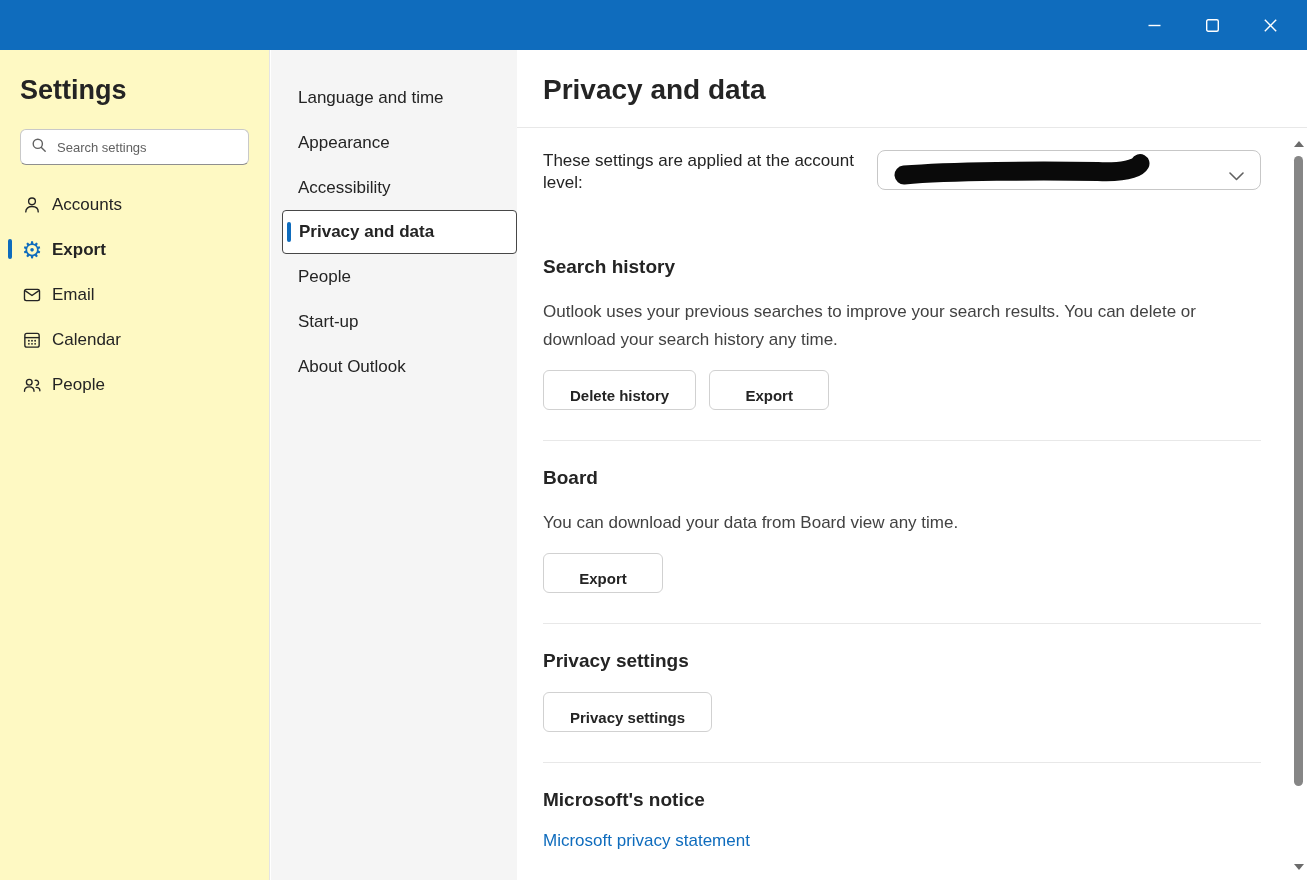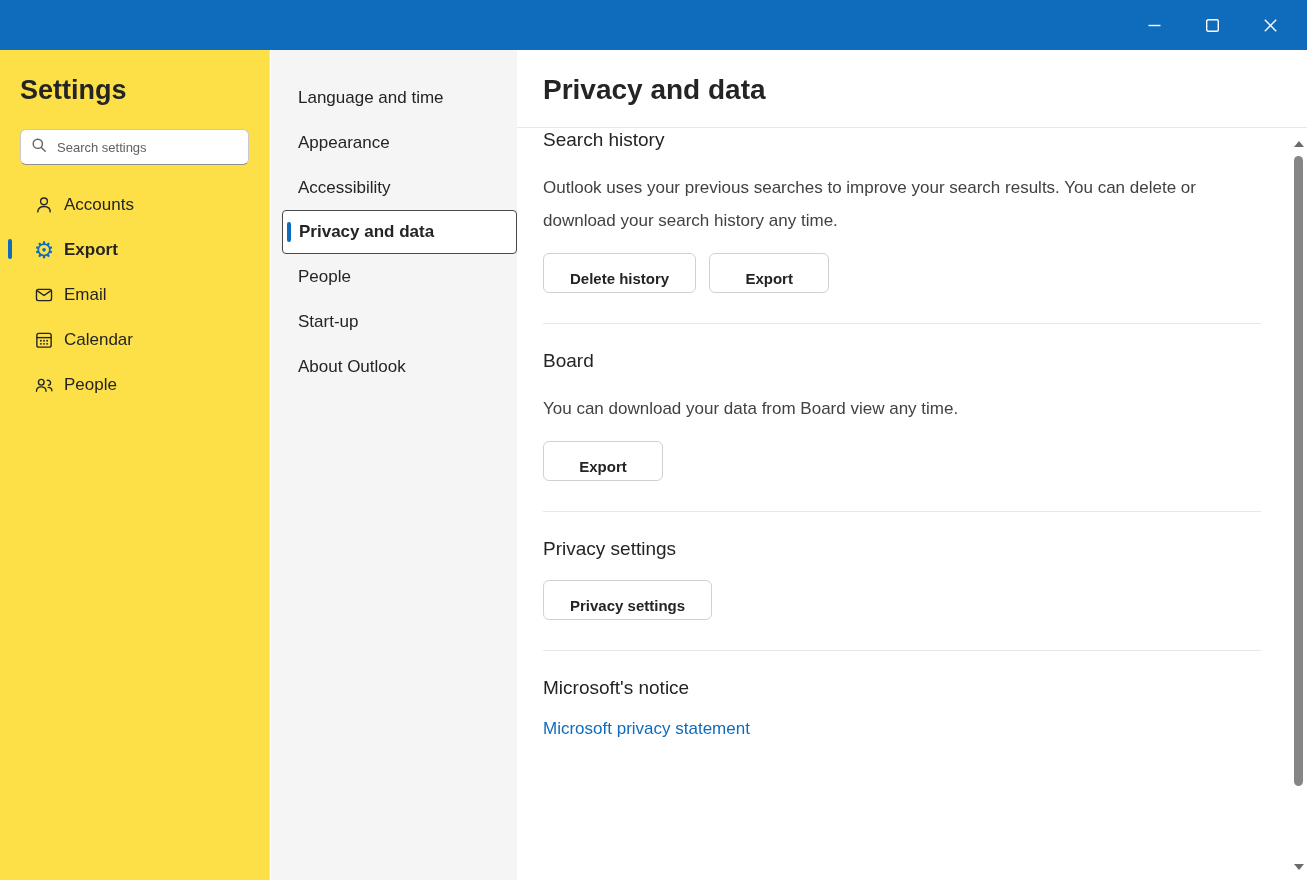--- a/index.html
+++ b/index.html
@@ -7,27 +7,27 @@
     width:1307px;height:880px;position:relative;overflow:hidden;
     background:#ffffff;font-family:"Liberation Sans",sans-serif;color:#242424;
     -webkit-font-smoothing:antialiased;
   }
   
   .titlebar{position:absolute;left:0;top:0;width:1307px;height:50px;background:#0f6cbd;}
   .win-controls{position:absolute;right:8px;top:0;height:50px;display:flex;}
   .win-btn{width:58px;height:50px;display:flex;align-items:center;justify-content:center;background:transparent;border:none;padding:0;cursor:default;}
   .win-btn svg{display:block;}
   
-  .sidebar{position:absolute;left:0;top:50px;width:270px;height:830px;background:#fde047;border-right:1px solid #e4e4e4;box-sizing:border-box;}
+  .sidebar{position:absolute;left:0;top:50px;width:270px;height:830px;background:#fef9c3;border-right:1px solid #e4e4e4;box-sizing:border-box;}
   .settings-title{margin:25px 0 0 20px;font-size:27px;font-weight:700;color:#242424;}
   .search-box{margin:23px 20px 0;height:36px;border:1px solid #c9c9c9;border-bottom-color:#8f8f8f;border-radius:6px;background:#fff;display:flex;align-items:center;padding:0 10px;gap:8px;box-sizing:border-box;}
   .search-box input{border:none;outline:none;background:transparent;font-family:inherit;font-size:13px;color:#242424;width:100%;}
   .search-box input::placeholder{color:#616161;}
   .nav{margin-top:17px;}
-  .nav-item{position:relative;height:45px;display:flex;align-items:center;padding-left:32px;gap:8px;font-size:17px;color:#242424;}
+  .nav-item{position:relative;height:45px;display:flex;align-items:center;padding-left:20px;gap:8px;font-size:17px;color:#242424;}
   .nav-item .icon{width:24px;height:24px;display:flex;align-items:center;justify-content:center;}
   .nav-pill{position:absolute;left:8px;top:12px;width:4px;height:20px;border-radius:2px;background:#0f6cbd;display:none;}
   .nav-item.selected .nav-pill{display:block;}
   .nav-item.selected .label{font-weight:700;}
   .gear-glyph{font-size:23px;line-height:24px;color:#0f6cbd;}
   
   .subnav{position:absolute;left:271px;top:50px;width:246px;height:830px;background:#f5f5f5;}
   .subnav-list{margin-top:25px;}
   .subnav-item{position:relative;height:45px;display:flex;align-items:center;padding-left:27px;font-size:17px;color:#242424;box-sizing:border-box;}
   .subnav-item.selected{background:#ffffff;border:1px solid #474747;border-radius:4px;margin-left:11px;padding-left:16px;height:44px;}
@@ -39,22 +39,22 @@
   .main-header{height:78px;box-sizing:border-box;padding:24px 26px 0;border-bottom:1px solid #e8e8e8;}
   .main-title{margin:0;font-size:28px;font-weight:700;color:#242424;}
   .content{position:absolute;left:26px;right:46px;top:79px;bottom:0;}
   .account-row{margin:21px 0 62px;display:flex;justify-content:space-between;align-items:flex-start;}
   .account-label{width:332px;font-size:17px;line-height:22px;color:#242424;}
   .account-dropdown{width:384px;height:40px;box-sizing:border-box;border:1px solid #c7c7c7;border-radius:8px;background:#fff;position:relative;display:flex;align-items:center;padding:0 12px;}
   .redaction{display:block;}
   .dropdown-chevron{position:absolute;right:16px;top:16px;}
   .section{border-bottom:1px solid #e8e8e8;padding-bottom:30px;margin-bottom:26px;}
   .section:last-child{border-bottom:none;margin-bottom:0;}
-  .section h3{margin:0 0 20px;font-size:19px;font-weight:400;color:#242424;}
-  .section p{margin:0 0 16px;font-size:17px;line-height:33px;color:#424242;max-width:710px;}
+  .section h3{margin:0 0 20px;font-size:19px;font-weight:700;color:#242424;}
+  .section p{margin:0 0 16px;font-size:17px;line-height:28px;color:#424242;max-width:710px;}
   .btn-row{display:flex;gap:13px;}
   .btn{min-width:120px;height:40px;padding:16px 26px;box-sizing:border-box;border:1px solid #d1d1d1;border-radius:6px;background:#ffffff;font-family:inherit;font-size:15px;font-weight:600;color:#242424;cursor:default;}
   .link{font-size:17px;color:#0f6cbd;text-decoration:none;display:inline-block;}
   
   .scrollbar{position:absolute;right:1px;top:79px;bottom:0;width:14px;}
   .scroll-arrow{position:absolute;left:2px;width:0;height:0;border-left:5px solid transparent;border-right:5px solid transparent;}
   .scroll-arrow.up{top:12px;border-bottom:6px solid #6b6b6b;}
   .scroll-arrow.down{top:735px;border-top:6px solid #6b6b6b;}
   .scroll-thumb{position:absolute;left:2px;top:27px;width:9px;height:630px;background:#868686;border-radius:5px;}
 </style>
@@ -186,20 +186,33 @@
       </div>
   </div>
 </div>
 
 <div class="main">
   <div class="main-header">
     <h2 class="main-title">Privacy and data</h2>
   </div>
 
   <div class="content">
+    <div class="account-row">
+      <div class="account-label">These settings are applied at the account level:</div>
+      <div class="account-dropdown">
+        <svg class="redaction" width="266" height="36" viewBox="0 0 266 36">
+          <path d="M14 23 C 60 19, 150 18.5, 208 19.5 C 232 20.5, 247 17, 250 11.5" fill="none" stroke="#0a0a0a" stroke-width="19" stroke-linecap="round" stroke-linejoin="round"></path>
+        </svg>
+        <span class="dropdown-chevron">
+          <svg width="15" height="9" viewBox="0 0 15 9">
+              <polyline points="1,1 7.5,7.5 14,1" fill="none" stroke="#616161" stroke-width="1.6" stroke-linecap="round" stroke-linejoin="round"></polyline>
+            </svg>
+        </span>
+      </div>
+    </div>
 
     <div class="section">
       <h3>Search history</h3>
       <p>Outlook uses your previous searches to improve your search results. You can delete or download your search history any time.</p>
       <div class="btn-row">
         <button class="btn">Delete history</button>
         <button class="btn">Export</button>
       </div>
     </div>
 

